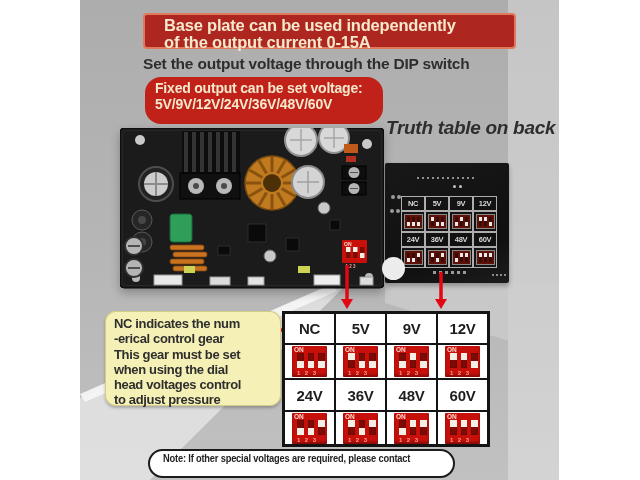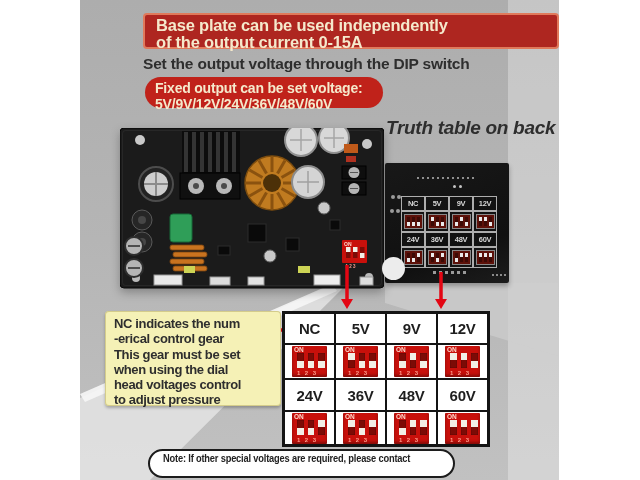--- a/index.html
+++ b/index.html
@@ -6,27 +6,27 @@
   *{box-sizing:border-box;}
   .canvas{position:relative;width:640px;height:480px;background:#fff;overflow:hidden;
           font-family:"Liberation Sans", sans-serif;}
   .photo{position:absolute;left:80px;top:0;width:479px;height:480px;
          background:linear-gradient(180deg,#adadad 0%,#b5b5b5 50%,#c1c1c1 100%);}
   .right-band{position:absolute;left:428px;top:0;width:51px;height:480px;
               background:rgba(255,255,255,.30);}
   .shapes{position:absolute;left:0;top:0;width:479px;height:480px;}
 
   
-  .banner{position:absolute;left:63px;top:13px;width:416px;height:36px;
+  .banner{position:absolute;left:63px;top:13px;width:373px;height:36px;
           background:var(--banner-red);border:2px solid var(--banner-border);
           border-radius:4px;color:var(--cream);font-weight:bold;font-size:16.5px;
-          line-height:16.5px;padding:2px 0 0 11px;letter-spacing:-0.2px;}
+          line-height:16.5px;padding:2px 0 0 19px;letter-spacing:-0.2px;}
   .subtitle{position:absolute;left:63px;top:55px;width:400px;color:var(--text-dark);
             font-weight:bold;font-size:15.5px;letter-spacing:-0.2px;white-space:nowrap;}
-  .fixed-box{position:absolute;left:65px;top:77px;width:238px;height:31px;
+  .fixed-box{position:absolute;left:65px;top:77px;width:238px;height:47px;
              background:var(--box-red);border-radius:16px;color:var(--cream);
              font-weight:bold;font-size:14px;line-height:15.5px;padding:4px 0 0 10px;
              letter-spacing:-0.2px;}
 
   
   .caption{position:absolute;left:306px;top:120px;color:var(--text-dark);
            font-weight:bold;font-size:19px;line-height:15px;letter-spacing:-0.3px;font-style:italic;}
 
   
   .board{position:absolute;left:40px;top:128px;width:264px;height:163px;
@@ -59,21 +59,21 @@
   .mini-slots{position:absolute;top:2px;left:2px;display:flex;gap:2px;}
   .mini-slot{position:relative;width:3px;height:9px;background:#3c0a05;}
   .mini-nub{position:absolute;left:0;width:3px;height:4px;background:#eaeaea;}
   .mini-nub.up{top:0}.mini-nub.down{bottom:0}
 
   
   .arrows{position:absolute;left:0;top:0;width:479px;height:480px;pointer-events:none;}
 
   
   .ncnote{position:absolute;left:25px;top:311px;width:176px;height:95px;
-          background:var(--note-yellow);border-radius:4px;
+          background:var(--note-yellow);border-radius:11px;
           box-shadow:0 2px 3px rgba(0,0,0,.25), inset 0 0 0 1px rgba(190,180,110,.6);
           color:#2e2e2e;font-weight:bold;font-size:13px;line-height:15.3px;
           padding:5px 0 0 9px;letter-spacing:-0.35px;white-space:nowrap;}
 
   
   .dip-table{position:absolute;left:202px;top:311px;display:grid;
              grid-template-columns:repeat(4,51px);grid-template-rows:31px 35px 32px 34px;
              border:2px solid #141414;background:#141414;}
   .tcell{background:#fff;border:1px solid #141414;display:flex;align-items:center;
          justify-content:center;}

